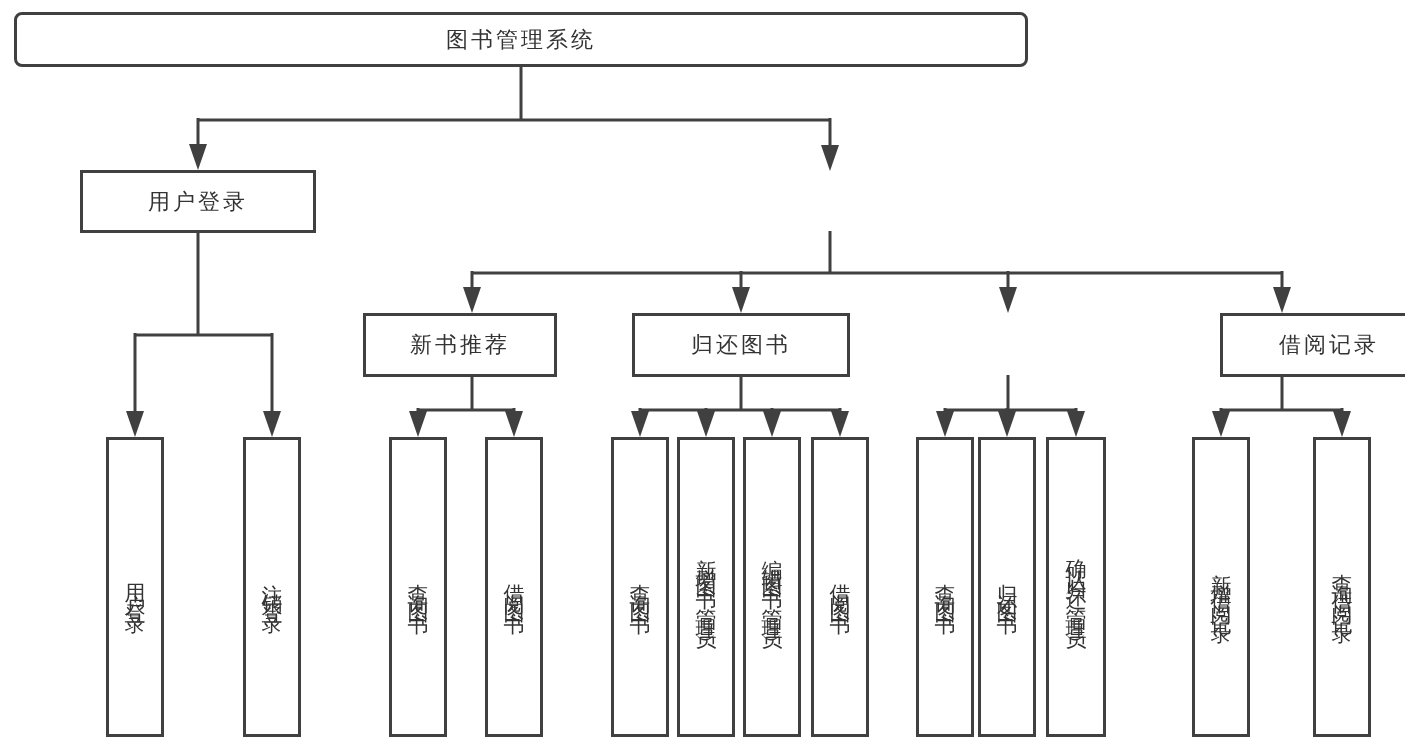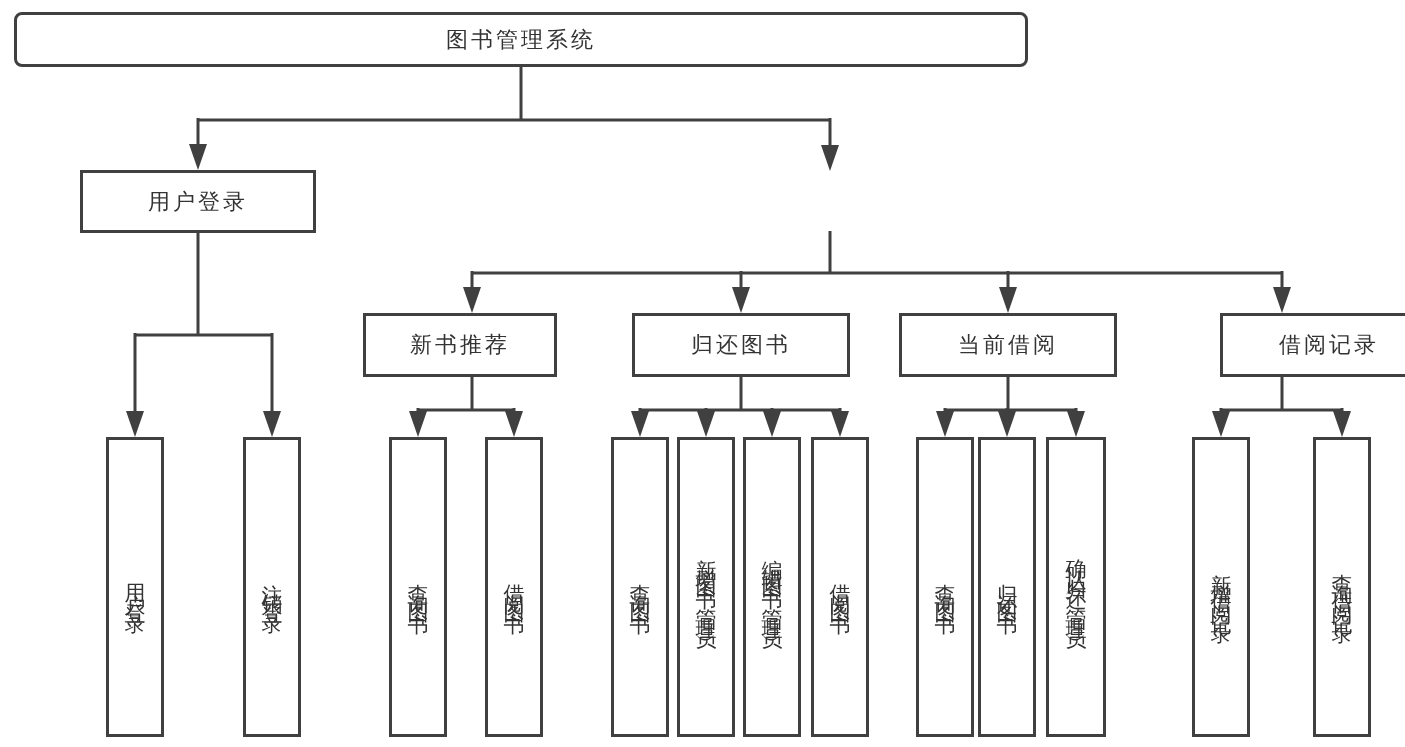--- a/index.html
+++ b/index.html
@@ -115,21 +115,20 @@
       <polygon points="1333,411 1351,411 1342,437"></polygon>
     </g>
   </svg>
 
   <div class="node" style="left:14px; top:12px; width:1014px; height:55px;border-radius:8px;">图书管理系统</div>
 
   <div class="node" style="left:80px; top:170px; width:236px; height:63px;">用户登录</div>
 
   <div class="node" style="left:363px; top:313px; width:194px; height:64px;">新书推荐</div>
   <div class="node" style="left:632px; top:313px; width:218px; height:64px;">归还图书</div>
-  <div class="node" style="left:899px; top:313px; width:218px; height:64px;">当前借阅</div>
   <div class="node" style="left:1220px; top:313px; width:218px; height:64px;">借阅记录</div>
 
   <div class="leaf" style="left:106px;">
     <span>用户登录</span>
   </div>
   <div class="leaf" style="left:243px;">
     <span>注销登录</span>
   </div>
 
   <div class="leaf" style="left:389px;">

